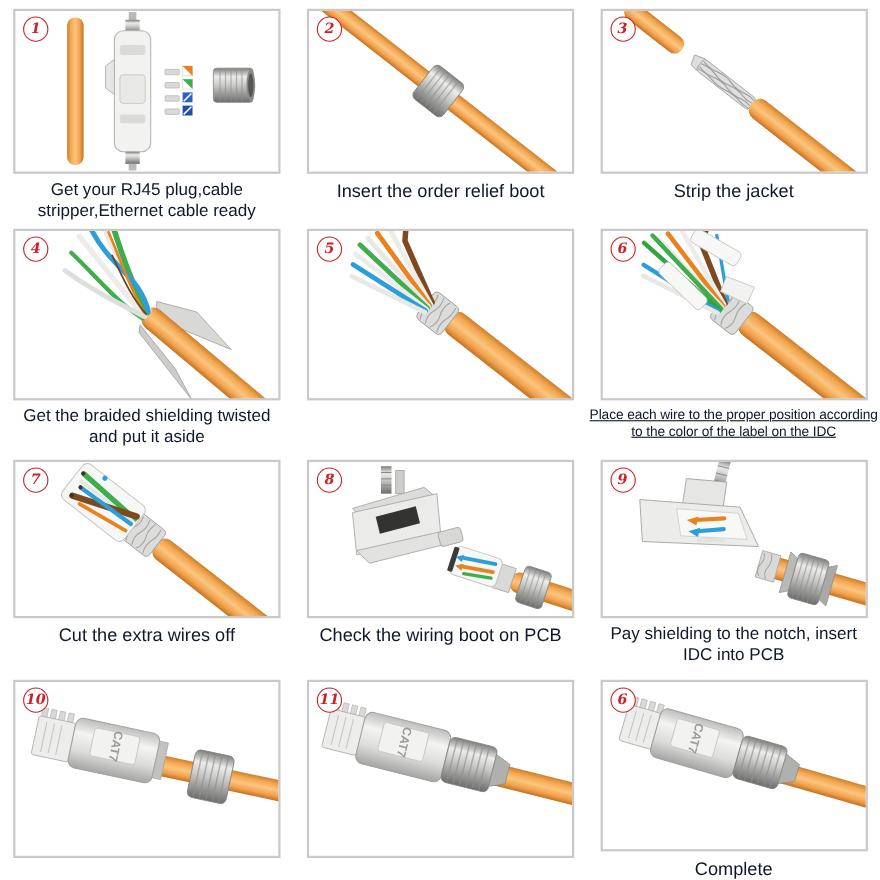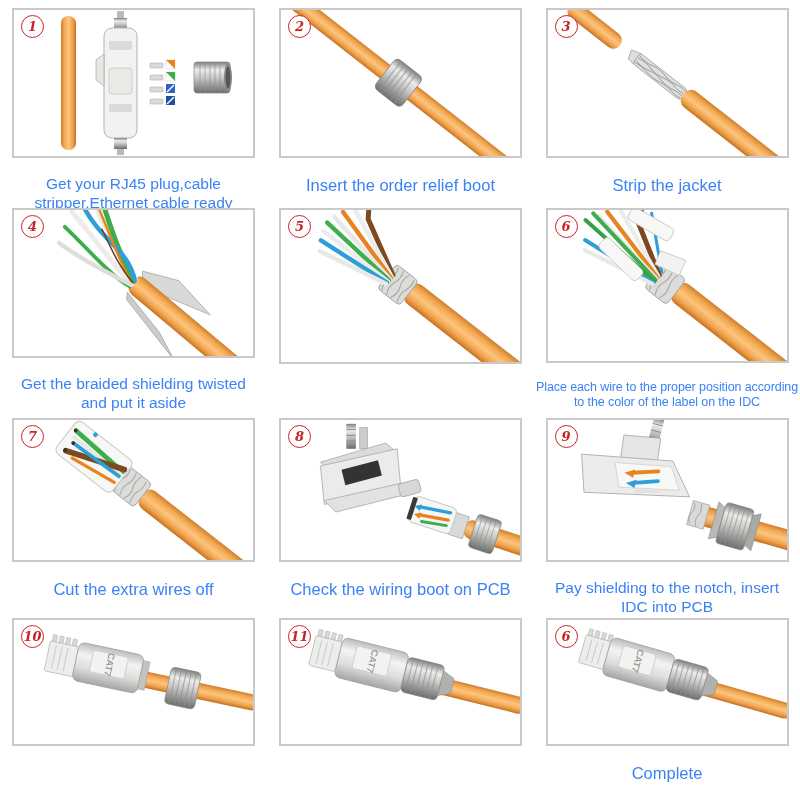--- a/index.html
+++ b/index.html
@@ -3,28 +3,28 @@
 <meta charset="utf-8">
 <style>
   html,body{margin:0;padding:0;background:#ffffff;}
   .sheet{width:800px;height:800px;background:#fff;font-family:"Liberation Sans",sans-serif;overflow:hidden;}
   .grid{display:grid;grid-template-columns:267px 267px 266px;grid-template-rows:200px 210px 200px 190px;}
   .cell{display:flex;flex-direction:column;align-items:center;padding-top:8px;box-sizing:border-box;}
   .panel{position:relative;width:243px;border:2px solid #c9c9c9;background:#fff;box-sizing:border-box;}
   .cell:nth-child(-n+3) .panel{height:150px;}
   .cell:nth-child(n+4):nth-child(-n+6) .panel{height:156px;}
   .cell:nth-child(n+7):nth-child(-n+9) .panel{height:144px;}
-  .cell:nth-child(n+10) .panel{height:128px;text-decoration:underline;}
+  .cell:nth-child(n+10) .panel{height:162px;text-decoration:underline;}
   .badge{position:absolute;top:5px;left:7px;width:21px;height:21px;border:1.7px solid #cc2127;border-radius:50%;
          display:flex;align-items:center;justify-content:center;background:#fff;z-index:2;}
   .badge span{color:#cc2127;font-family:"DejaVu Serif",serif;font-style:italic;font-weight:bold;font-size:13px;line-height:1;}
   .illus{width:100%;height:100%;display:block;}
-  .caption{margin-top:17px;width:260px;text-align:center;color:#3b82f6;font-size:16.5px;line-height:1.22;}
+  .caption{margin-top:6px;width:260px;text-align:center;color:#0f172a;font-size:16.5px;line-height:1.22;}
   .cap-15{font-size:15.5px;width:250px;}
-  .cap-sm{font-size:12.5px;width:266px;letter-spacing:-0.1px;}
+  .cap-sm{font-size:12.5px;width:266px;letter-spacing:-0.1px;text-decoration:underline;}
   .wire{fill:none;stroke-linecap:round;}
 </style>
 </head>
 <body>
 
 <svg width="0" height="0" style="position:absolute" aria-hidden="true">
   <defs>
     <linearGradient id="cabH" x1="0" y1="0" x2="0" y2="1">
       <stop offset="0" stop-color="#cf7e2c"></stop>
         <stop offset="0.22" stop-color="#f2a750"></stop>

